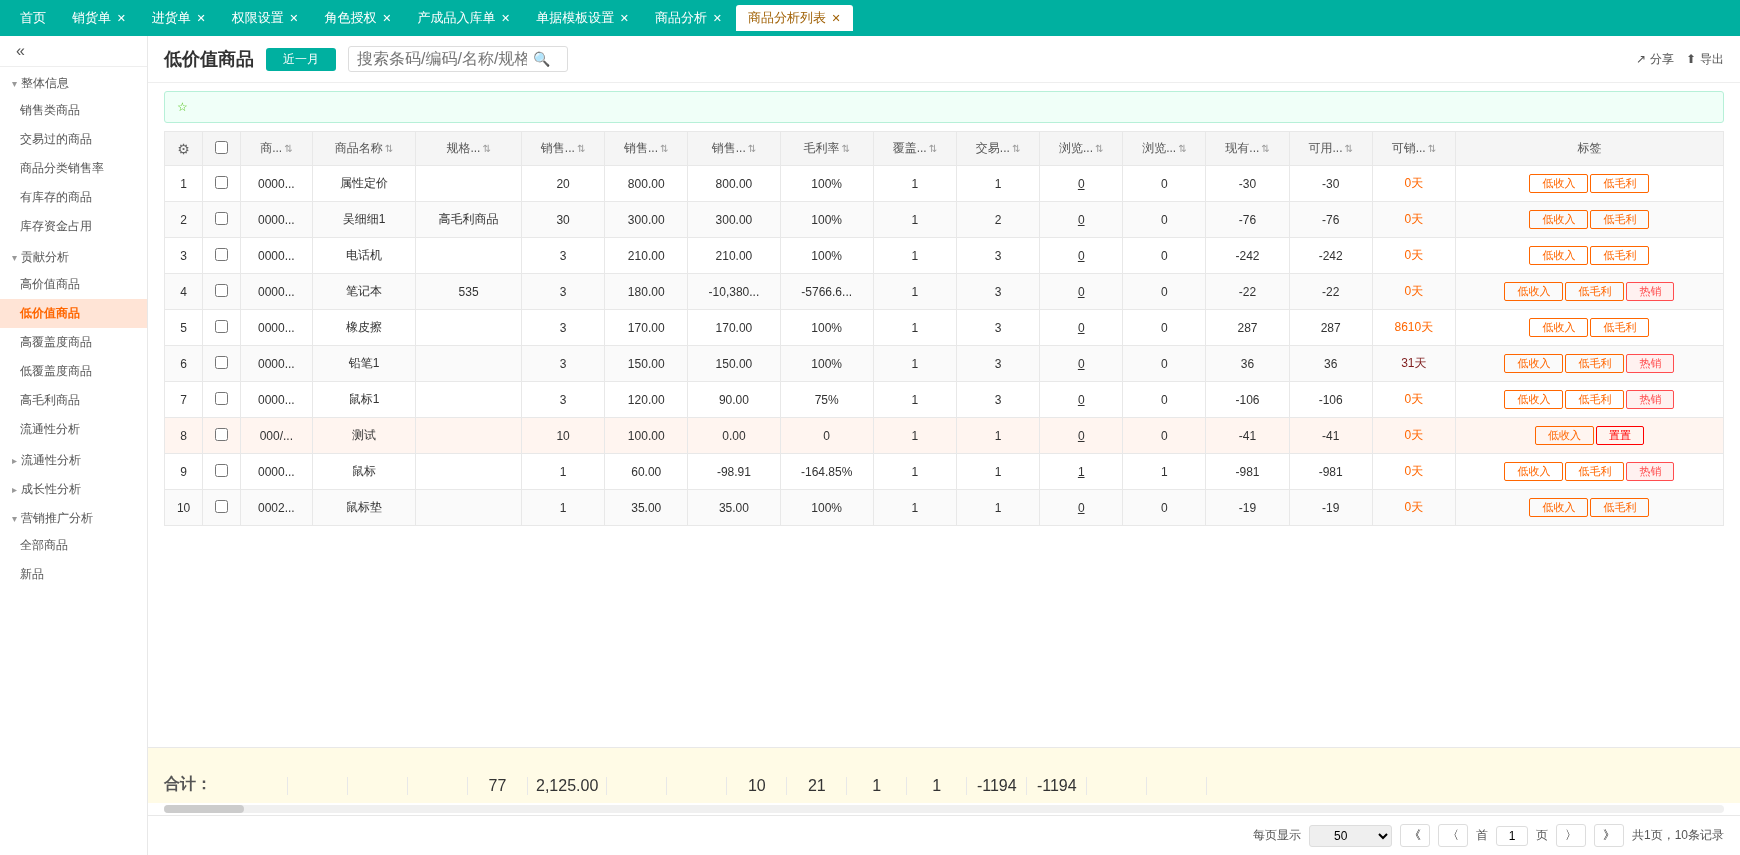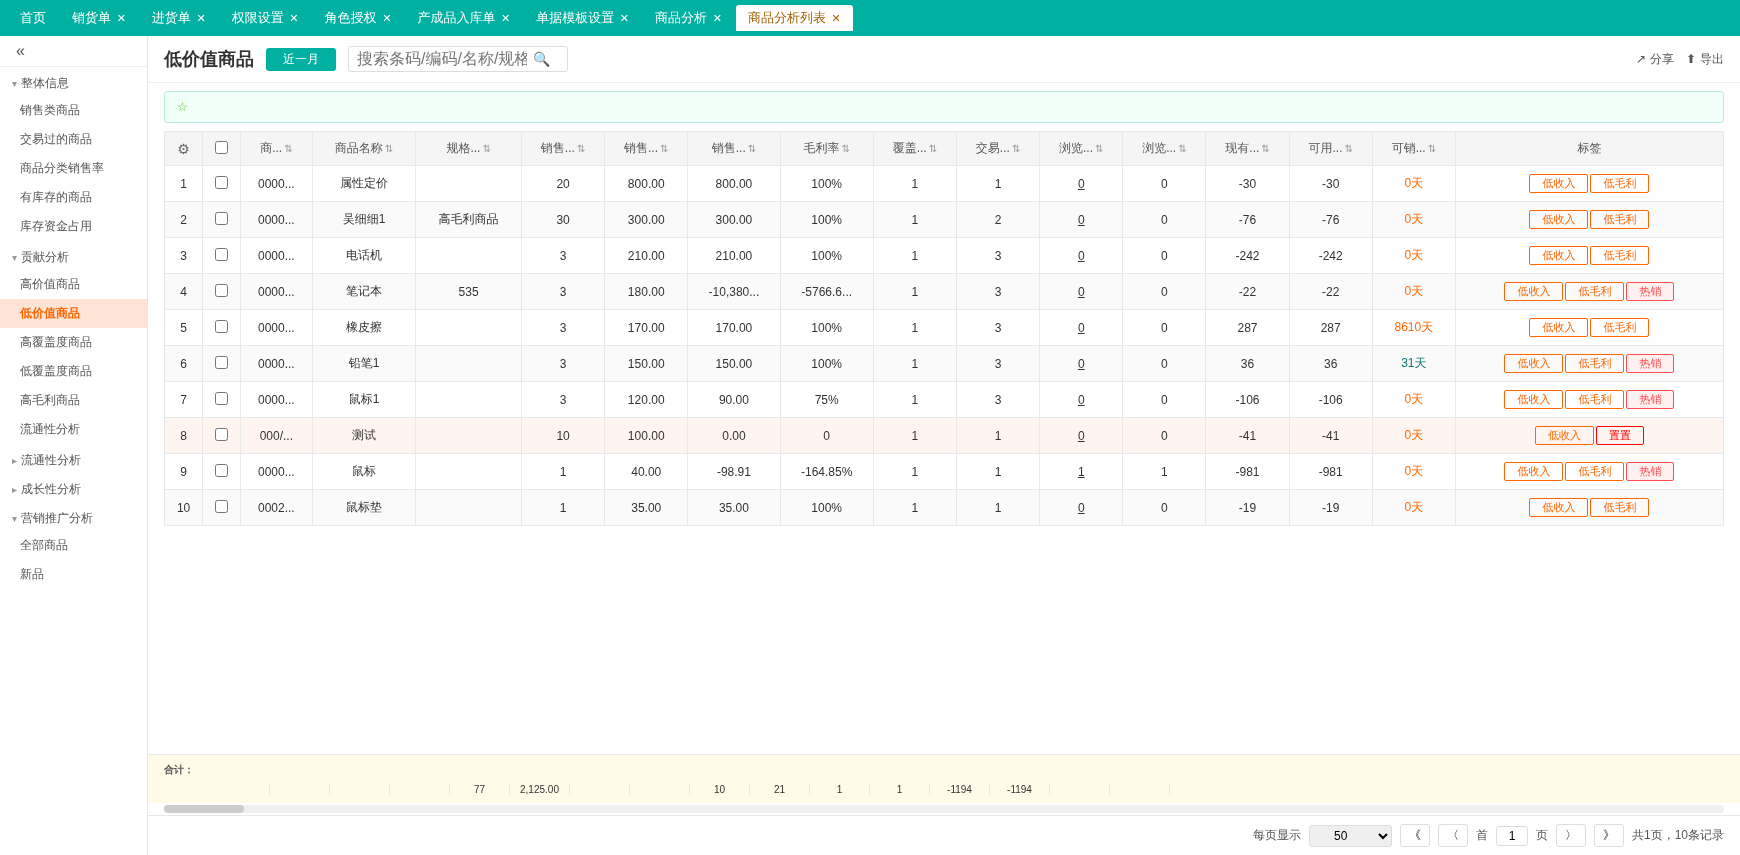--- a/index.html
+++ b/index.html
@@ -193,23 +193,23 @@
     .tag-orange { color: #f60; border-color: #f60; }
     .tag-red { color: #f00; border-color: #f00; }
     .tag-hotpink { color: #ff4d4f; border-color: #ff4d4f; background: #fff1f0; }
     .zero-underline { text-decoration: underline; color: #333; }
 
     
     .table-footer {
       border-top: 1px solid #e8e8e8;
       padding: 8px 16px;
       display: flex;
-      align-items: flex-start;
+      align-items: flex-end;
       background: #fffbe6;
-      font-size: 10px;
+      font-size: 16px;
     }
     .footer-label { color: #555; font-weight: bold; margin-right: 16px; }
     .footer-cells {
       display: flex;
       gap: 0;
       flex: 1;
       margin-top: 21px;
     }
     .footer-cell {
       min-width: 60px;
@@ -578,21 +578,21 @@
       <td>3</td>
       <td>150.00</td>
       <td>150.00</td>
       <td>100%</td>
       <td>1</td>
       <td>3</td>
       <td><span class="zero-underline">0</span></td>
       <td>0</td>
       <td>36</td>
       <td>36</td>
-      <td style="color:#0f766e;margin-top:47px;">31天</td>
+      <td style="color:#7f1d1d;margin-top:47px;">31天</td>
       <td><span class="tag tag-orange">低收入</span><span class="tag tag-orange">低毛利</span><span class="tag tag-hotpink">热销</span></td>
     </tr>
             <tr>
       <td>7</td>
       <td><input type="checkbox" class="checkbox" style=""></td>
       <td>0000...</td>
       <td>鼠标1</td>
       <td></td>
       <td>3</td>
       <td>120.00</td>
@@ -626,21 +626,21 @@
       <td style="color:#f60;">0天</td>
       <td><span class="tag tag-orange">低收入</span><span class="tag tag-red">置置</span></td>
     </tr>
             <tr>
       <td>9</td>
       <td><input type="checkbox" class="checkbox" style=""></td>
       <td>0000...</td>
       <td>鼠标</td>
       <td></td>
       <td>1</td>
-      <td>40.00</td>
+      <td>60.00</td>
       <td>-98.91</td>
       <td>-164.85%</td>
       <td>1</td>
       <td>1</td>
       <td><span class="zero-underline">1</span></td>
       <td>1</td>
       <td>-981</td>
       <td>-981</td>
       <td style="color:#f60;">0天</td>
       <td><span class="tag tag-orange">低收入</span><span class="tag tag-orange">低毛利</span><span class="tag tag-hotpink">热销</span></td>

